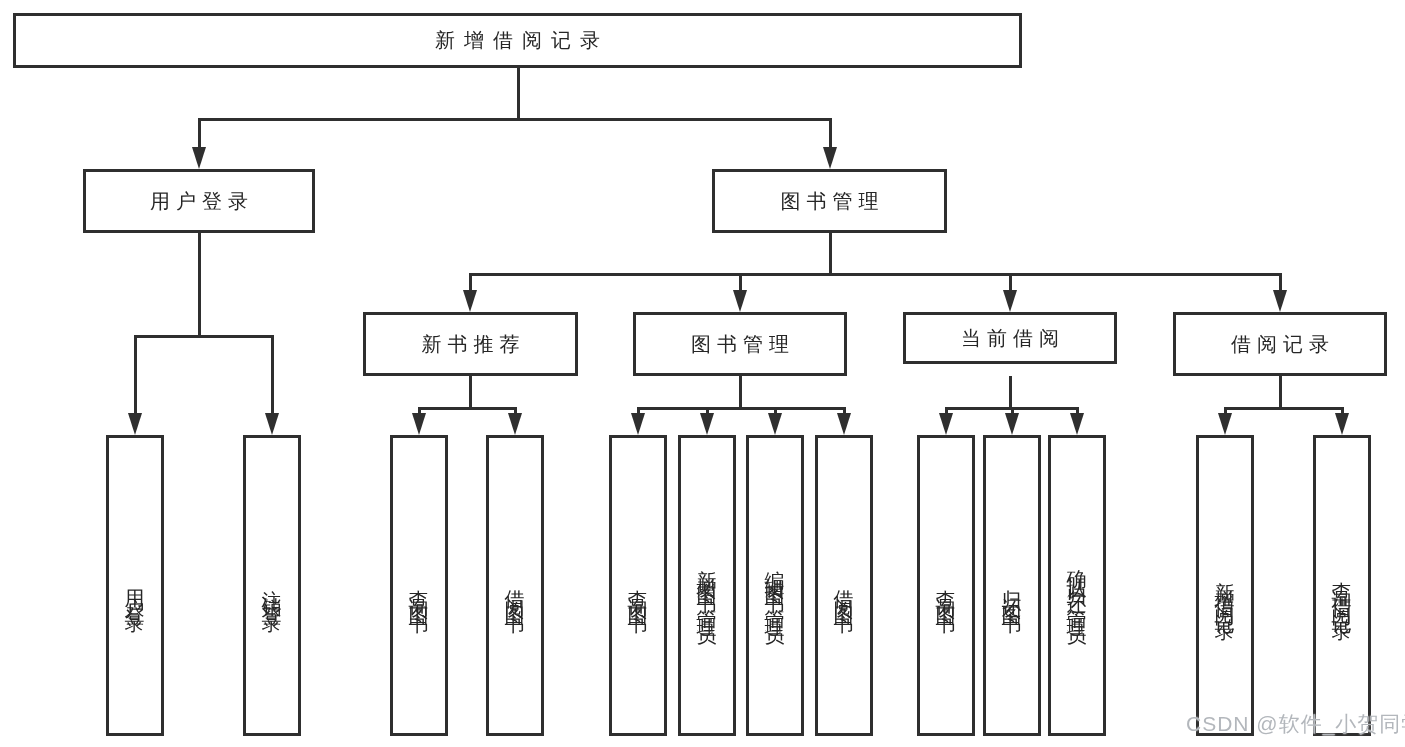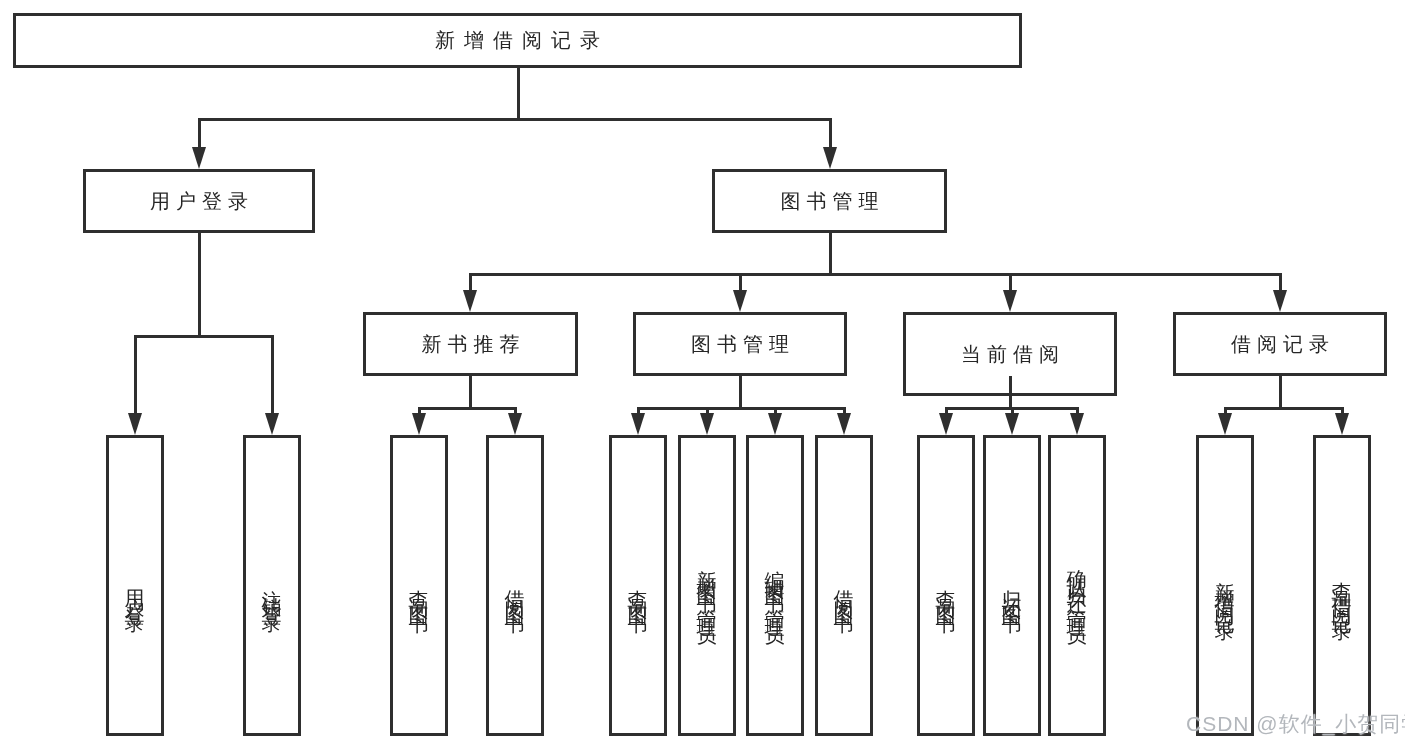--- a/index.html
+++ b/index.html
@@ -77,21 +77,21 @@
   <div class="node" style="left:712px;top:169px;width:235px;height:64px;">
     <span class="h-label">图书管理</span>
   </div>
 
   <div class="node" style="left:363px;top:312px;width:215px;height:64px;">
     <span class="h-label">新书推荐</span>
   </div>
   <div class="node" style="left:633px;top:312px;width:214px;height:64px;">
     <span class="h-label">图书管理</span>
   </div>
-  <div class="node" style="left:903px;top:312px;width:214px;height:84px;">
+  <div class="node" style="left:903px;top:312px;width:214px;height:52px;">
     <span class="h-label">当前借阅</span>
   </div>
   <div class="node" style="left:1173px;top:312px;width:214px;height:64px;">
     <span class="h-label">借阅记录</span>
   </div>
 
   <div class="node leaf" style="left:106px;top:435px;width:58px;height:301px;">
     <span class="v-label">用户登录</span>
   </div>
   <div class="node leaf" style="left:243px;top:435px;width:58px;height:301px;">

